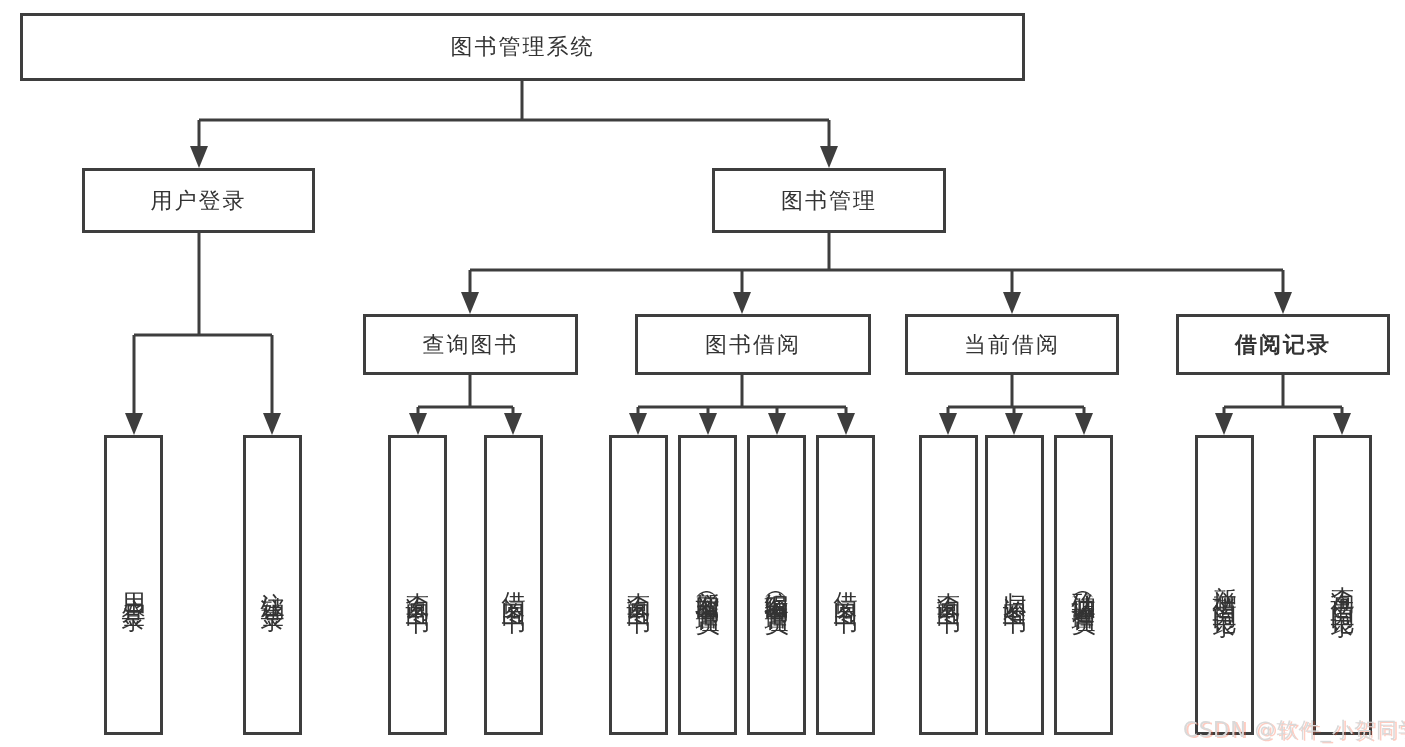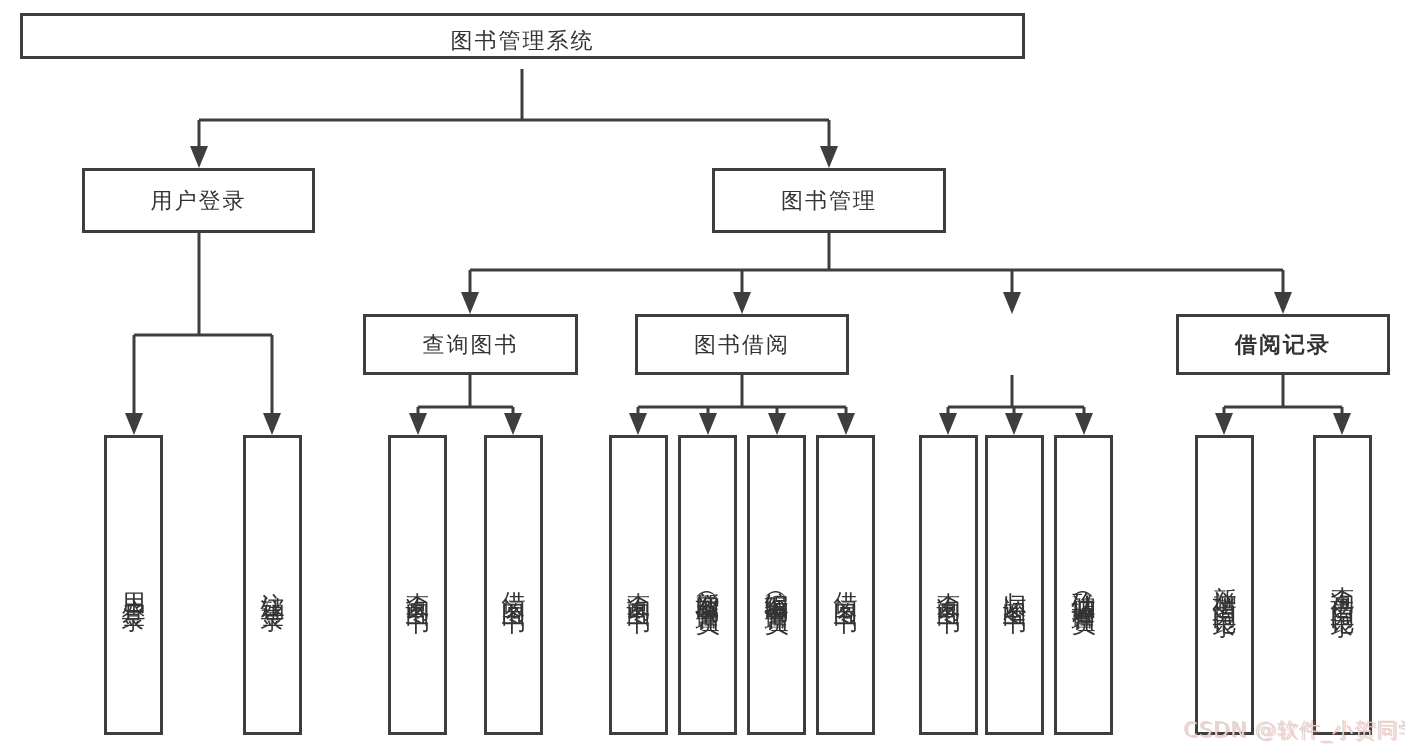--- a/index.html
+++ b/index.html
@@ -86,36 +86,39 @@
       <polygon points="768,413 786,413 777,435"></polygon>
       <polygon points="837,413 855,413 846,435"></polygon>
       <polygon points="939,413 957,413 948,435"></polygon>
       <polygon points="1005,413 1023,413 1014,435"></polygon>
       <polygon points="1075,413 1093,413 1084,435"></polygon>
       <polygon points="1215,413 1233,413 1224,435"></polygon>
       <polygon points="1333,413 1351,413 1342,435"></polygon>
     </g>
   </svg>
 
-  <div class="box hbox" style="left:20px; top:13px; width:1005px; height:46px;align-items:flex-end;">
+  <div class="box hbox" style="left:20px; top:13px; width:1005px; height:68px;">
     <span class="lbl">图书管理系统</span>
   </div>
 
   <div class="box hbox" style="left:82px; top:168px; width:233px; height:65px;">
     <span class="lbl">用户登录</span>
   </div>
   <div class="box hbox" style="left:712px; top:168px; width:234px; height:65px;">
     <span class="lbl">图书管理</span>
   </div>
 
   <div class="box hbox" style="left:363px; top:314px; width:215px; height:61px;">
     <span class="lbl">查询图书</span>
   </div>
-  <div class="box hbox" style="left:635px; top:314px; width:214px; height:61px;text-align:center;">
+  <div class="box hbox" style="left:635px; top:314px; width:236px; height:61px;text-align:center;">
     <span class="lbl">图书借阅</span>
+  </div>
+  <div class="box hbox" style="left:905px; top:314px; width:214px; height:61px;">
+    <span class="lbl">当前借阅</span>
   </div>
   <div class="box hbox" style="left:1176px; top:314px; width:214px; height:61px;font-weight:bold;">
     <span class="lbl">借阅记录</span>
   </div>
 
   <div class="box vbox" style="left:104px;">
     <span class="vlbl">用户登录</span>
   </div>
   <div class="box vbox" style="left:243px;">
     <span class="vlbl">注销登录</span>

